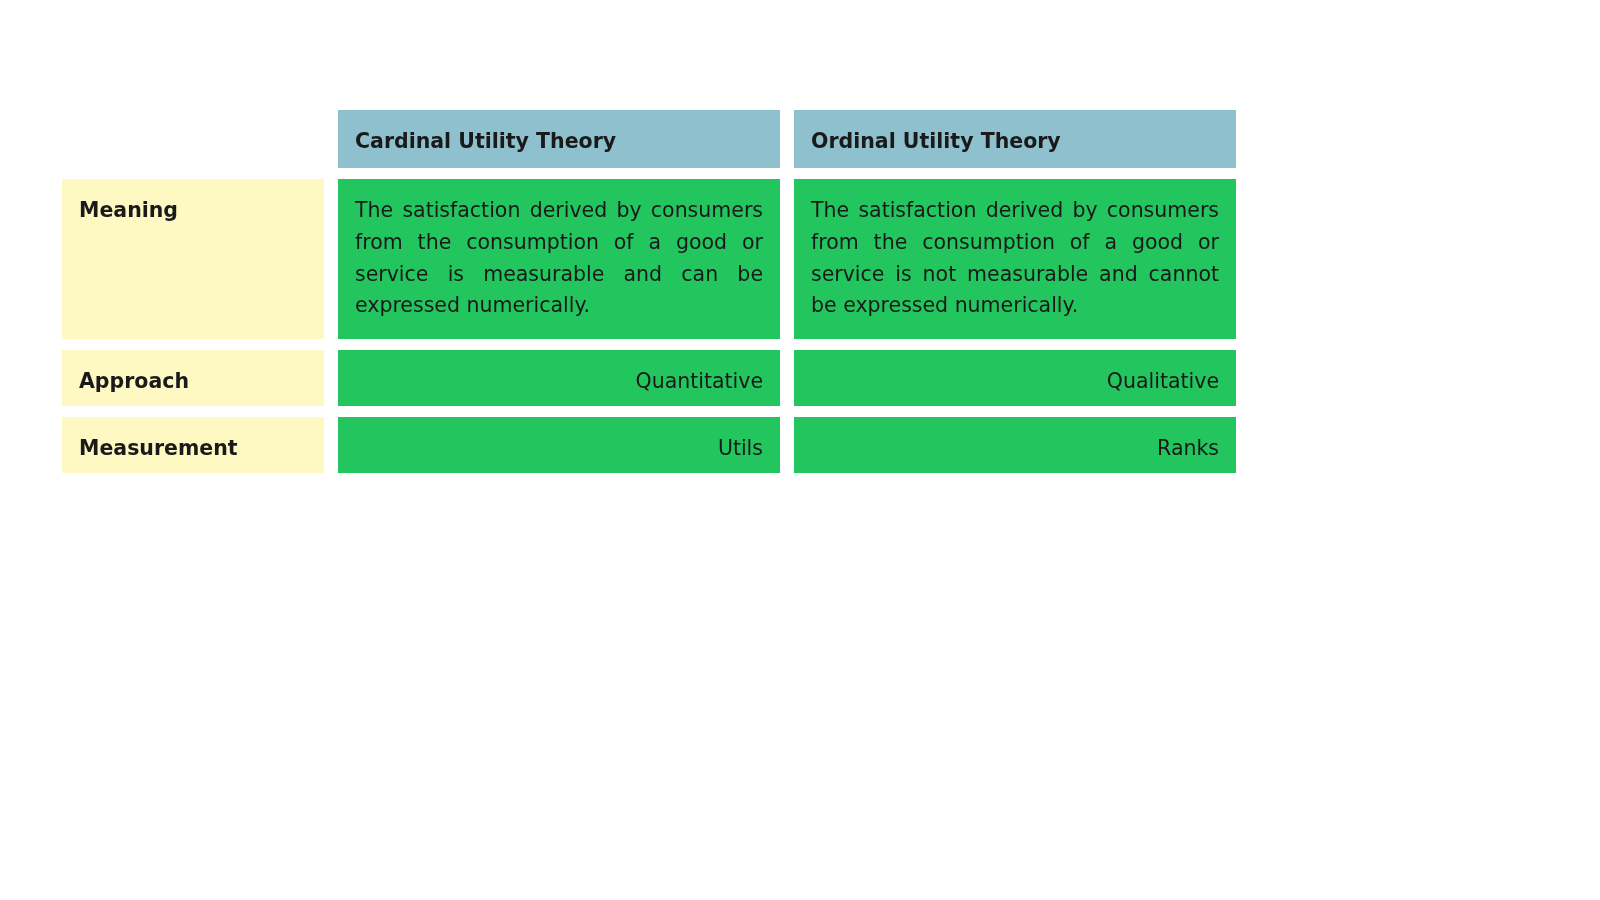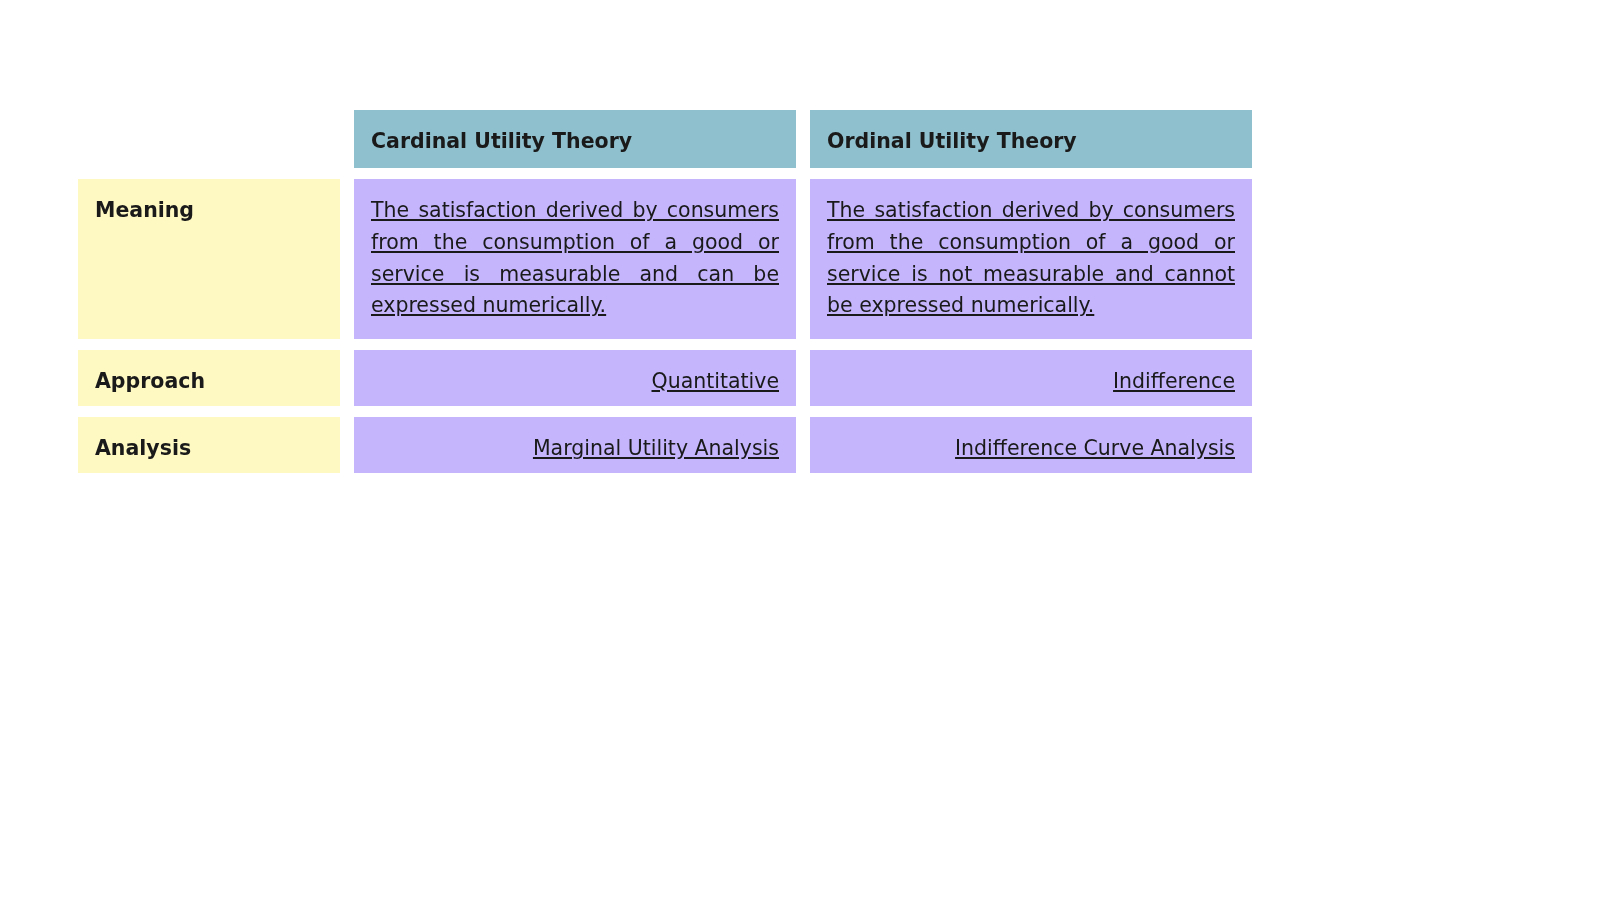--- a/index.html
+++ b/index.html
@@ -9,21 +9,21 @@
     width: 1600px;
     height: 900px;
     overflow: hidden;
   }
   body {
     font-family: "DejaVu Sans", "Liberation Sans", sans-serif;
     color: #1a1a1a;
   }
   .comparison-wrap {
     position: absolute;
-    left: 78px;
+    left: 62px;
     top: 110px;
     width: 1170px;
   }
   table.comparison {
     border-collapse: separate;
     border-spacing: 14px 11px;
     table-layout: fixed;
     width: 1170px;
     margin: -11px -14px;
   }
@@ -52,25 +52,24 @@
     height: 58px;
     display: block;
   }
   .row-label {
     background: #fef9c3;
     font-weight: bold;
     font-size: 20.5px;
     height: 100%;
   }
   .data-cell {
-    background: #c4b5fd;
+    background: #22c55e;
     text-align: justify;
     text-justify: inter-word;
     hyphens: none;
-    text-decoration: underline;
   }
   .data-cell.short {
     text-align: right;
   }
   tr.meaning-row td { height: 160px; }
   tr.meaning-row .cell { height: 160px; }
   tr.small-row td { height: 56px; margin-top: 33px; }
   tr.small-row .cell { height: 56px; }
 </style>
 </head>
@@ -109,31 +108,31 @@
       </tr>
 
       <tr class="small-row">
         <td>
           <div class="cell row-label">Approach</div>
         </td>
         <td>
           <div class="cell data-cell short">Quantitative</div>
         </td>
         <td>
-          <div class="cell data-cell short">Indifference</div>
+          <div class="cell data-cell short">Qualitative</div>
         </td>
       </tr>
 
-
       <tr class="small-row">
         <td>
-          <div class="cell row-label">Analysis</div>
+          <div class="cell row-label">Measurement</div>
         </td>
         <td>
-          <div class="cell data-cell short">Marginal Utility Analysis</div>
+          <div class="cell data-cell short">Utils</div>
         </td>
         <td>
-          <div class="cell data-cell short">Indifference Curve Analysis</div>
+          <div class="cell data-cell short">Ranks</div>
         </td>
       </tr>
+
     </tbody>
   </table>
 </div>
 
 </body></html>

